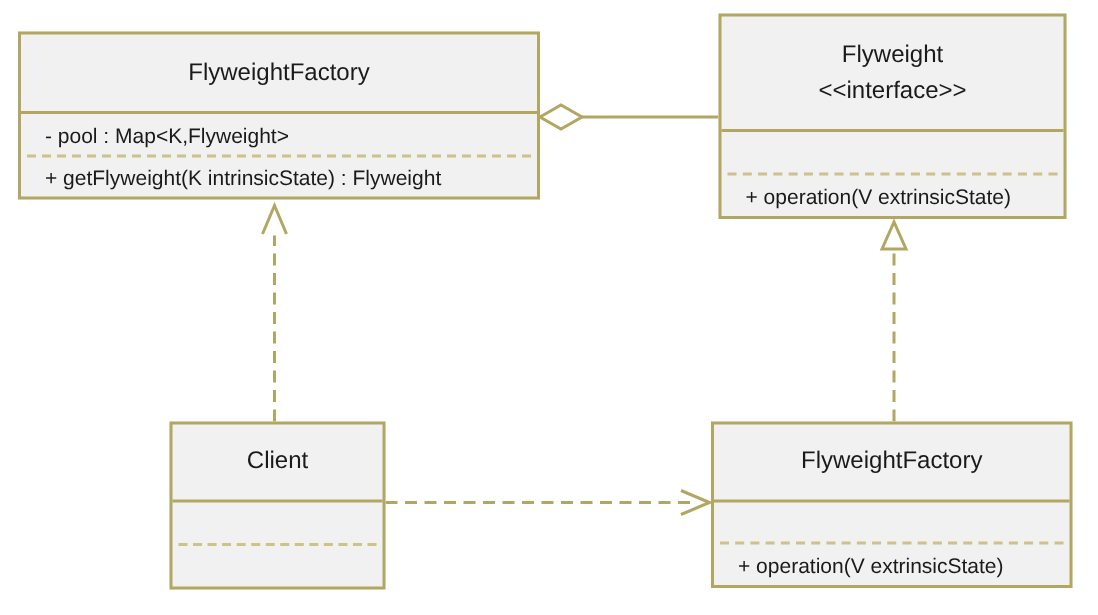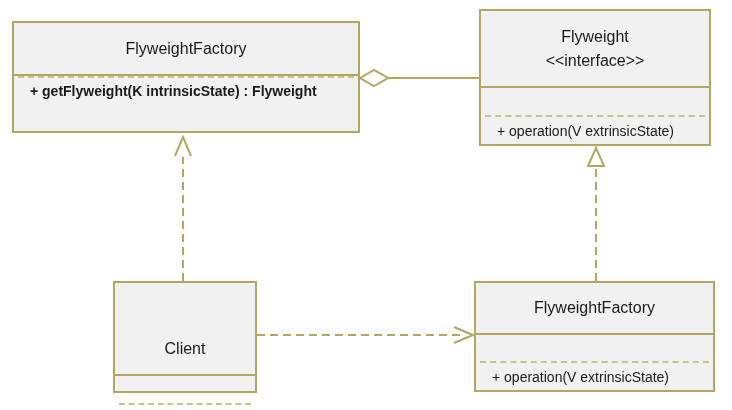--- a/index.html
+++ b/index.html
@@ -40,29 +40,29 @@
     font-size: 14px;
     padding: 0 6px 0 16px;
     white-space: nowrap;
   }
   .sep { border-top: 2px dashed #ccc28a; margin: 0 4px; height: 0; }
 
   
   #box-factory   { left: 12px;  top: 21px;  width: 348px; height: 112px; }
   #box-factory .uml-title { height: 53px; }
   #box-factory .row-a { height: 27px; }
-  #box-factory .row-b { height: 26px; font-weight: bold; }
+  #box-factory .row-b { height: 26px; }
 
   #box-flyweight { left: 479px; top: 9px;   width: 232px; height: 137px; }
   #box-flyweight .uml-title { height: 77px; }
   #box-flyweight .row-a { height: 27px; }
   #box-flyweight .row-b { height: 27px; }
 
   #box-client    { left: 113px; top: 281px; width: 144px; height: 112px; }
-  #box-client .uml-title { height: 52px; margin-top: 41px; }
+  #box-client .uml-title { height: 52px; }
   #box-client .row-a { height: 27px; }
   #box-client .row-b { height: 27px; }
 
   #box-concrete  { left: 474px; top: 281px; width: 241px; height: 111px; }
   #box-concrete .uml-title { height: 52px; }
   #box-concrete .row-a { height: 26px; }
   #box-concrete .row-b { height: 27px; }
 </style>
 </head>
 <body>
@@ -88,20 +88,21 @@
     
     <g>
       <line class="dash" x1="596" y1="281" x2="596" y2="167"></line>
       <polygon class="hollow" points="596,148 588,166 604,166"></polygon>
     </g>
   </svg>
 
   <div class="uml-class" id="box-factory">
     <div class="uml-title">FlyweightFactory</div>
     <div class="uml-body">
+      <div class="uml-row row-a">- pool : Map&lt;K,Flyweight&gt;</div>
       <div class="sep"></div>
       <div class="uml-row row-b">+ getFlyweight(K intrinsicState) : Flyweight</div>
     </div>
   </div>
 
   <div class="uml-class" id="box-flyweight">
     <div class="uml-title">
       <div>Flyweight</div>
       <div>&lt;&lt;interface&gt;&gt;</div>
     </div>

